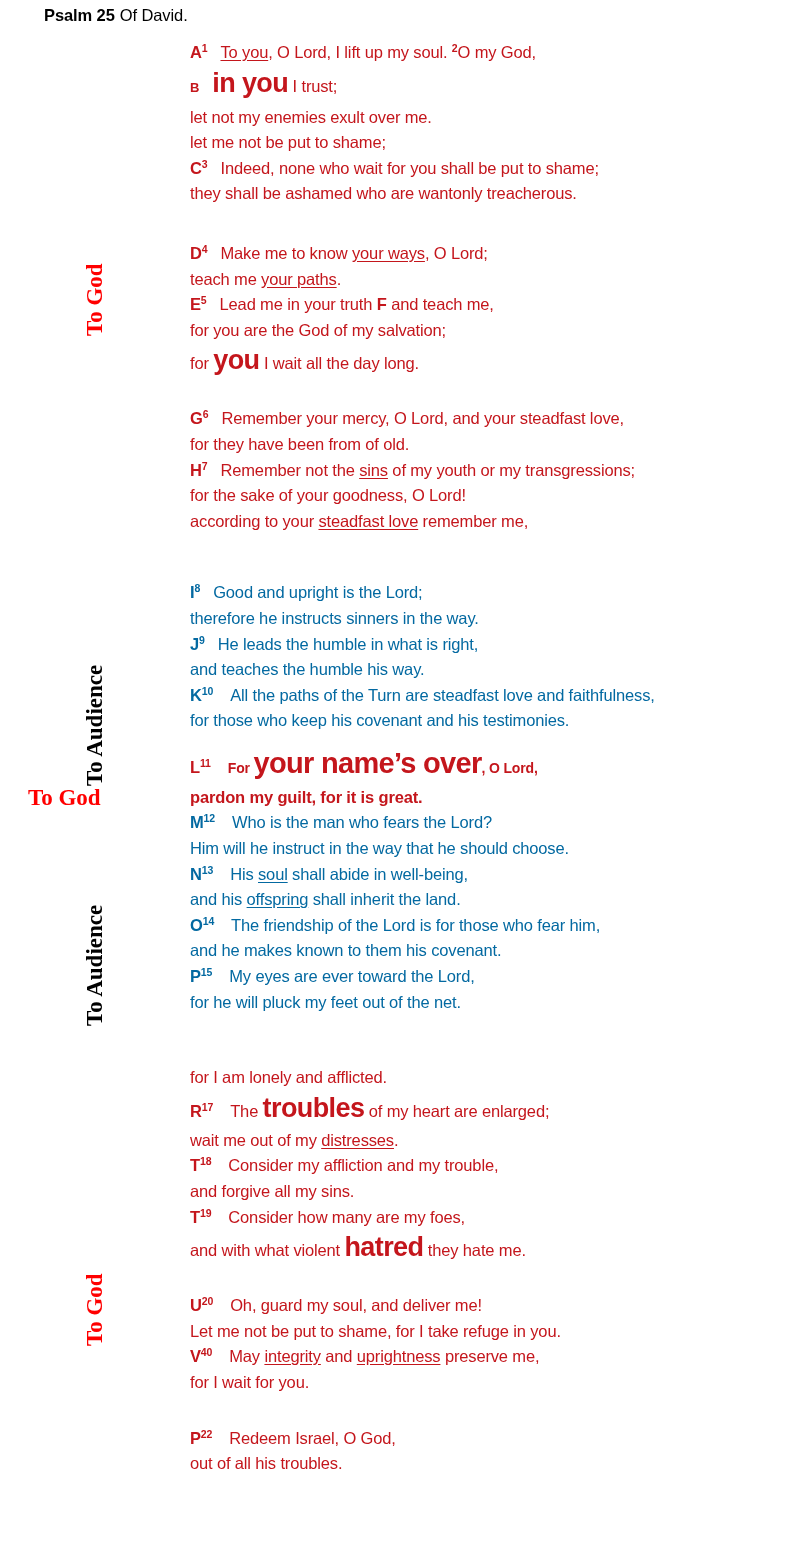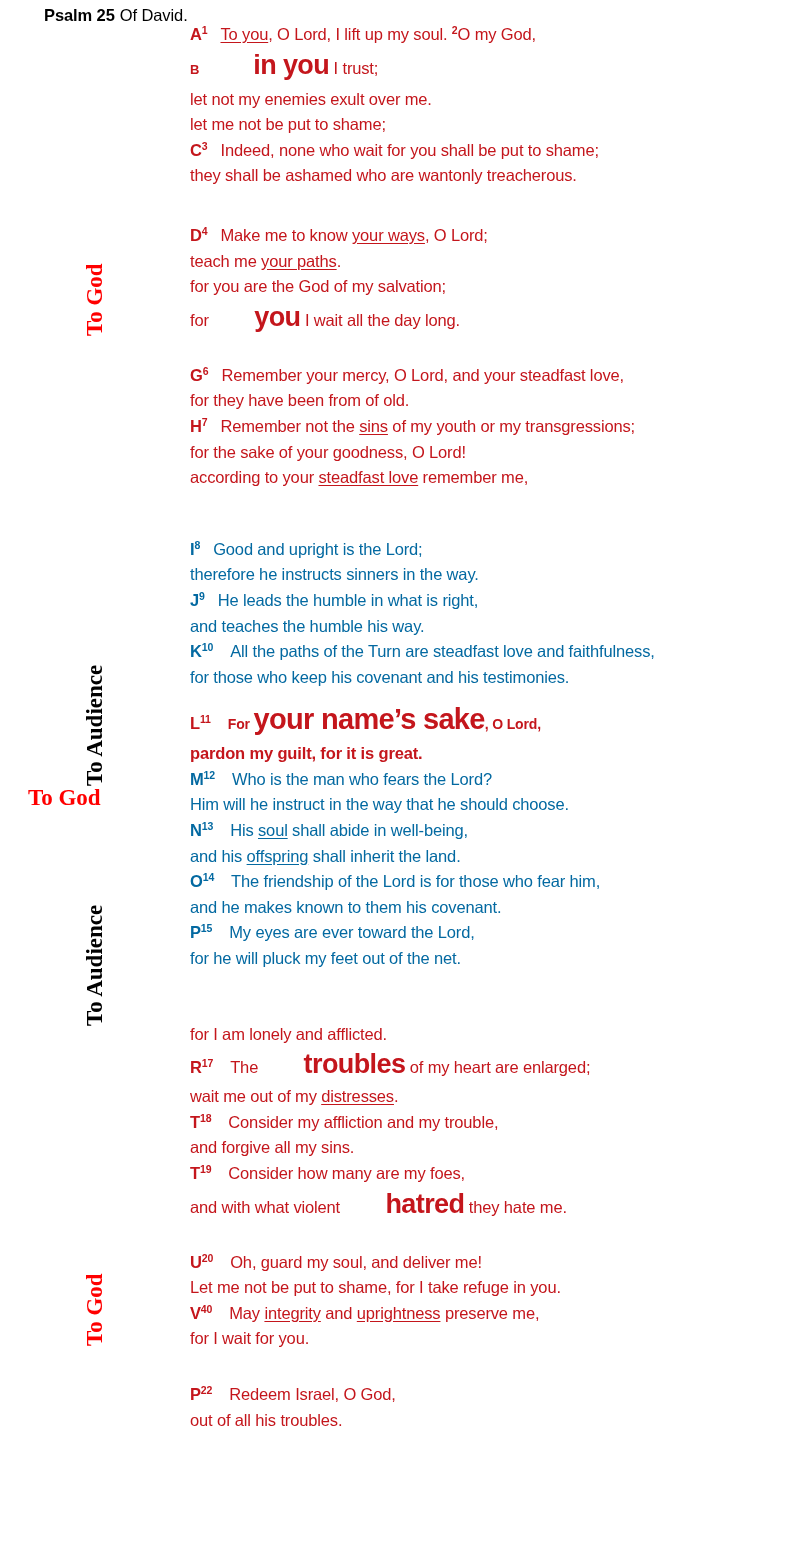--- a/index.html
+++ b/index.html
@@ -36,21 +36,21 @@
   }
   #header .superscription {
     font-weight: normal;
     margin-left: 5px;
   }
 
   
   #verse-column {
     position: absolute;
     left: 190px;
-    top: 22px;
+    top: 40px;
     width: 586px;
   }
 
   .stanza {
     margin: 0;
     padding: 0;
   }
 
   .vline {
     font-size: 16.5px;
@@ -93,21 +93,20 @@
     font-weight: bold;
     vertical-align: super;
     line-height: 0;
   }
 
   
   .big {
     font-weight: bold;
     font-size: 27px;
     letter-spacing: -0.6px;
-    margin-left: 41px;
   }
   .big-xl {
     font-weight: bold;
     font-size: 29px;
     letter-spacing: -0.7px;
   }
   .small-bold {
     font-weight: bold;
     font-size: 14px;
   }
@@ -152,20 +151,21 @@
         <div class="vline tall-line"><span class="lbl" style="font-size: 13px;">B</span><span class="gap"></span><span class="big">in you</span><span> I trust;</span></div>
         <div class="vline"><span>let not my enemies exult over me.</span></div>
         <div class="vline"><span>let me not be put to shame;</span></div>
         <div class="vline"><span class="lbl">C<sup>3</sup></span><span class="gap"></span><span>Indeed, none who wait for you shall be put to shame;</span></div>
         <div class="vline"><span>they shall be ashamed who are wantonly treacherous.</span></div>
       </div>
       <div style="height: 34px;"></div>
       <div class="stanza">
         <div class="vline"><span class="lbl">D<sup>4</sup></span><span class="gap"></span><span>Make me to know </span><span class="u">your ways</span><span>, O Lord;</span></div>
         <div class="vline"><span>teach me </span><span class="u">your paths</span><span>.</span></div>
+        <div class="vline"><span class="lbl">E<sup>5</sup></span><span class="gap"></span><span>Lead me in your truth </span><span class="b">F</span><span> and teach me,</span></div>
         <div class="vline"><span>for you are the God of my salvation;</span></div>
         <div class="vline tall-line"><span>for </span><span class="big">you</span><span> I wait all the day long.</span></div>
       </div>
       <div style="height: 26px;"></div>
       <div class="stanza">
         <div class="vline"><span class="lbl">G<sup>6</sup></span><span class="gap"></span><span>Remember your mercy, O Lord, and your steadfast love,</span></div>
         <div class="vline"><span>for they have been from of old.</span></div>
         <div class="vline"><span class="lbl">H<sup>7</sup></span><span class="gap"></span><span>Remember not the </span><span class="u">sins</span><span> of my youth or my transgressions;</span></div>
         <div class="vline"><span>for the sake of your goodness, O Lord!</span></div>
         <div class="vline"><span>according to your </span><span class="u">steadfast love</span><span> remember me,</span></div>
@@ -174,21 +174,21 @@
       <div class="stanza">
         <div class="vline black"><span class="lbl">I<sup>8</sup></span><span class="gap"></span><span>Good and upright is the Lord;</span></div>
         <div class="vline black"><span>therefore he instructs sinners in the way.</span></div>
         <div class="vline black"><span class="lbl">J<sup>9</sup></span><span class="gap"></span><span>He leads the humble in what is right,</span></div>
         <div class="vline black"><span>and teaches the humble his way.</span></div>
         <div class="vline black"><span class="lbl">K<sup>10</sup></span><span class="gap-lg"></span><span>All the paths of the Turn are steadfast love and faithfulness,</span></div>
         <div class="vline black"><span>for those who keep his covenant and his testimonies.</span></div>
       </div>
       <div style="height: 12px;"></div>
       <div class="stanza">
-        <div class="vline tall-line"><span class="lbl">L<sup>11</sup></span><span class="gap-lg"></span><span class="small-bold">For </span><span class="big-xl">your name’s sake</span><span class="small-bold">, O Lord,</span></div>
+        <div class="vline tall-line"><span class="lbl">L<sup>11</sup></span><span class="gap-lg"></span><span class="small-bold">For </span><span class="big-xl">your name’s over</span><span class="small-bold">, O Lord,</span></div>
         <div class="vline"><span class="b">pardon my guilt, for it is great.</span></div>
       </div>
       <div class="stanza">
         <div class="vline black"><span class="lbl">M<sup>12</sup></span><span class="gap-lg"></span><span>Who is the man who fears the Lord?</span></div>
         <div class="vline black"><span>Him will he instruct in the way that he should choose.</span></div>
         <div class="vline black"><span class="lbl">N<sup>13</sup></span><span class="gap-lg"></span><span>His </span><span class="u">soul</span><span> shall abide in well-being,</span></div>
         <div class="vline black"><span>and his </span><span class="u">offspring</span><span> shall inherit the land.</span></div>
         <div class="vline black"><span class="lbl">O<sup>14</sup></span><span class="gap-lg"></span><span>The friendship of the Lord is for those who fear him,</span></div>
         <div class="vline black"><span>and he makes known to them his covenant.</span></div>
         <div class="vline black"><span class="lbl">P<sup>15</sup></span><span class="gap-lg"></span><span>My eyes are ever toward the Lord,</span></div>

